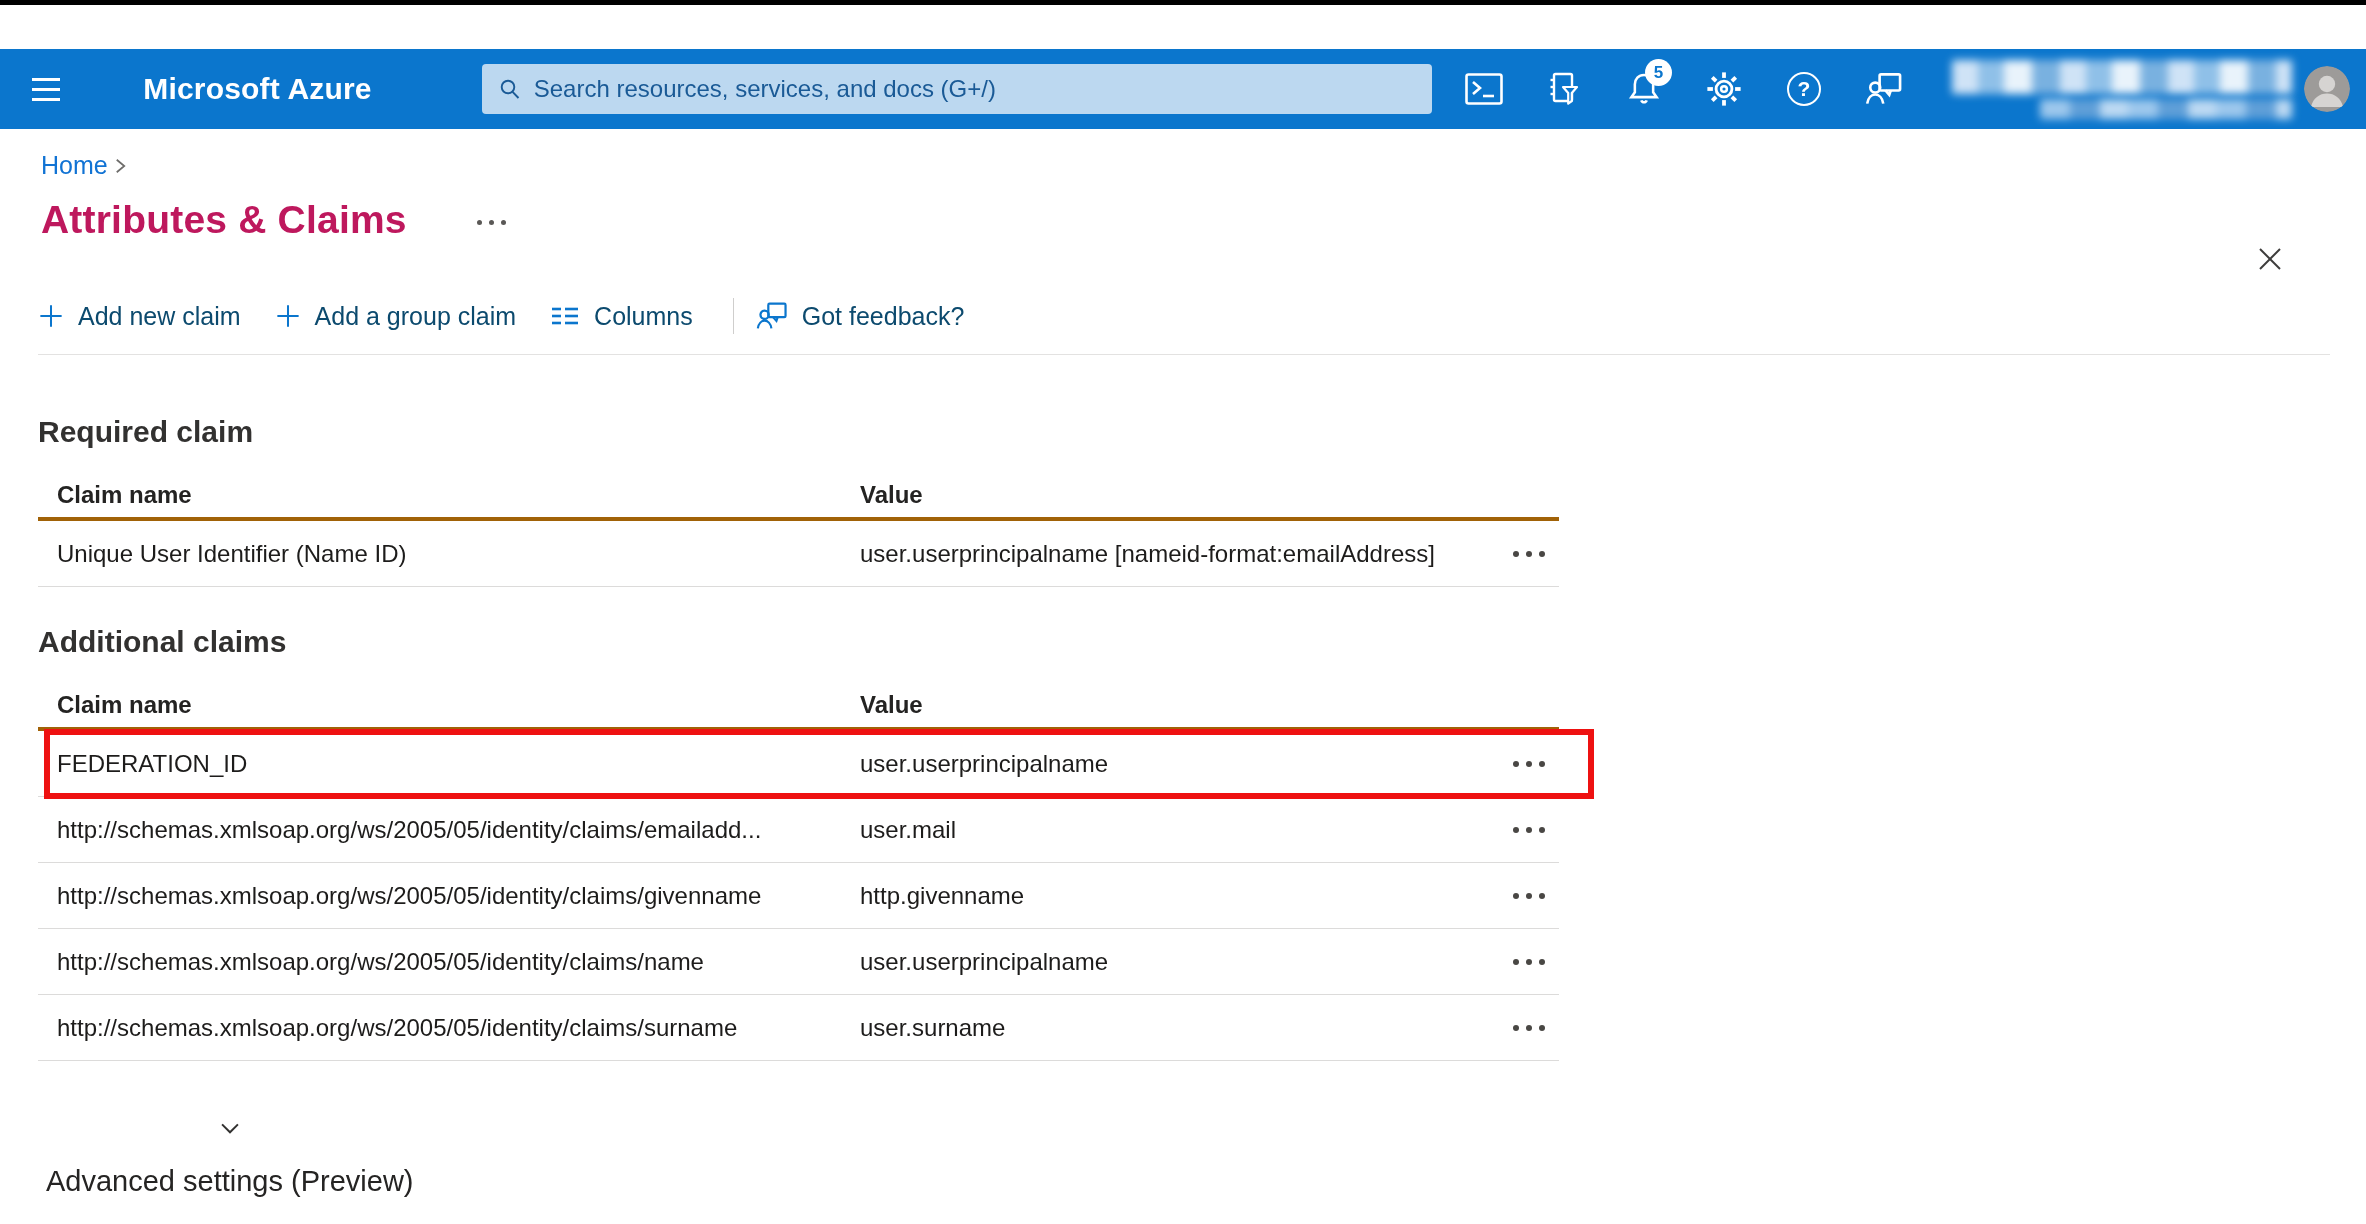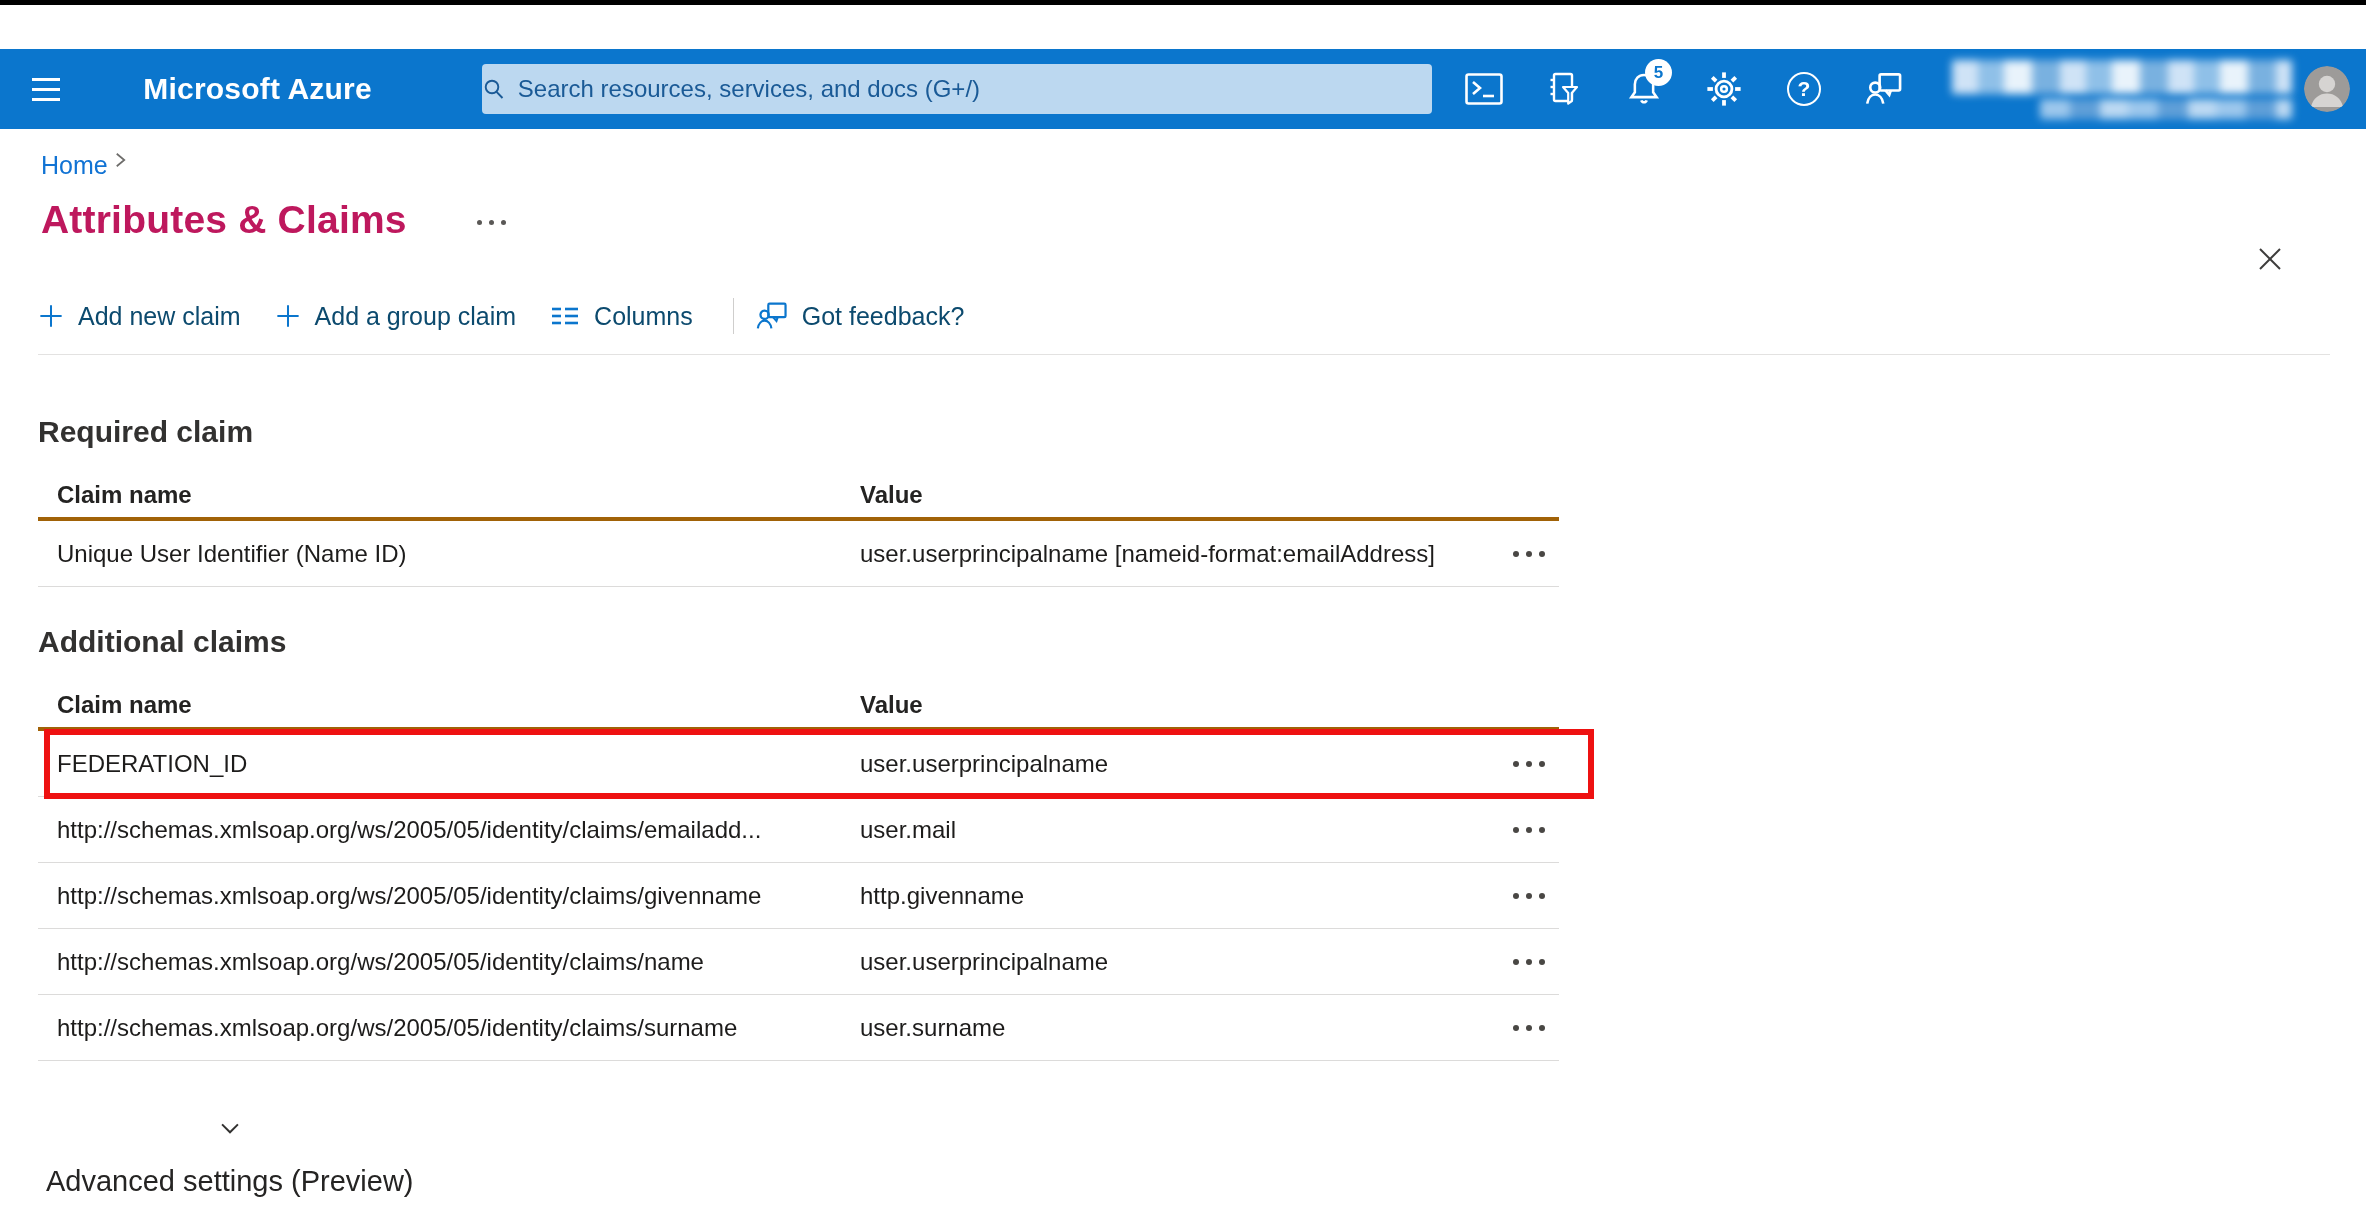--- a/index.html
+++ b/index.html
@@ -15,21 +15,21 @@
   .topbar {
     height:80px; background:#0b76cd; display:flex; align-items:center;
     padding:0 16px 0 24px; position:relative;margin-top:44px;
   }
   .hamburger { width:42px; height:40px; background:none; border:none; cursor:pointer;
     display:flex; flex-direction:column; justify-content:center; gap:7px; margin-left:8px; }
   .hamburger span { display:block; width:28px; height:3px; background:#fff; }
   .brand { color:#fff; font-size:30px; font-weight:700; letter-spacing:.2px; margin-left:72px; white-space:nowrap; }
   .searchbox {
     margin-left:110px; width:1016px; height:50px; background:#bcd8f0; border-radius:4px;
-    display:flex; align-items:center; padding:0 0;
+    display:flex; align-items:center; padding:0 16px;
   }
   .searchbox svg { flex:0 0 auto; margin-right:12px; }
   .searchbox input {
     flex:1; background:transparent; border:none; outline:none;
     font-family:inherit; font-size:24px; color:#174f87;
   }
   .searchbox input::placeholder { color:#1a5a96; opacity:1; }
   .topbar-right { margin-left:auto; display:flex; align-items:center; }
   .tb-icon-btn { width:56px; height:56px; background:none; border:none; cursor:pointer;
     display:flex; align-items:center; justify-content:center; position:relative; margin-left:24px; }
@@ -42,21 +42,21 @@
     color:#fff; font-size:21px; font-weight:700; display:flex; align-items:center; justify-content:center; }
   .account-blur { display:flex; flex-direction:column; align-items:flex-end; margin-left:40px; margin-right:12px; }
   .blur1 { width:340px; height:34px; border-radius:2px; filter:blur(4px);
     background:repeating-linear-gradient(90deg,#cfe3f6 0 26px,#8fc0e8 26px 52px,#e9f3fb 52px 80px,#79b1e0 80px 108px); }
   .blur2 { width:252px; height:20px; margin-top:5px; border-radius:2px; filter:blur(4px);
     background:repeating-linear-gradient(90deg,#9cc7ec 0 30px,#5f9fd8 30px 60px,#bcd9f2 60px 88px); }
   .avatar-btn { width:46px; height:46px; border:none; background:none; padding:0; cursor:pointer; border-radius:50%; overflow:hidden; }
 
   
   main { padding:0 0 0 38px; position:relative; }
-  .breadcrumb { margin:22px 0 0 3px; display:flex; gap:5px; }
+  .breadcrumb { margin:22px 0 0 3px; display:flex; align-items:center; gap:5px; }
   .breadcrumb a { color:#1173d4; font-size:25px; text-decoration:none; cursor:pointer; }
   .titlebar { margin:18px 0 0 3px; display:flex; align-items:center; }
   h1.page-title { font-size:39px; font-weight:700; color:#be185d; letter-spacing:.2px; }
   .dots { display:inline-flex; gap:7px; align-items:center; }
   .dots i { width:5px; height:5px; border-radius:50%; background:#5a5856; }
   .title-ellipsis { margin-left:62px; background:none; border:none; cursor:pointer; padding:8px; }
   .close-btn { position:absolute; top:86px; left:2248px; width:44px; height:44px;
     background:none; border:none; cursor:pointer; display:flex; align-items:center; justify-content:center; }
 
   

